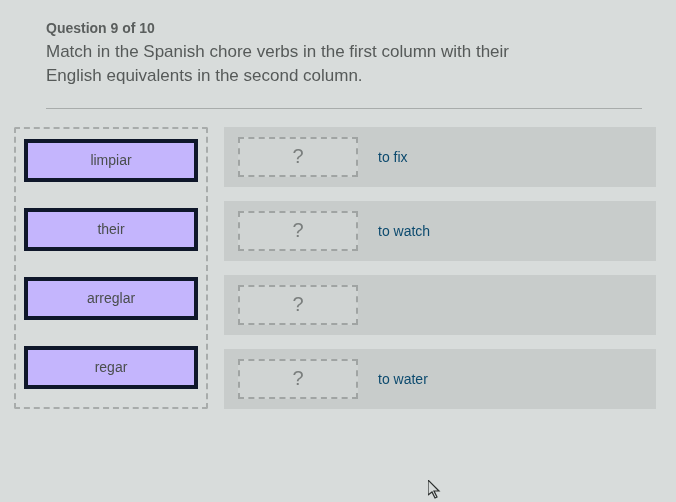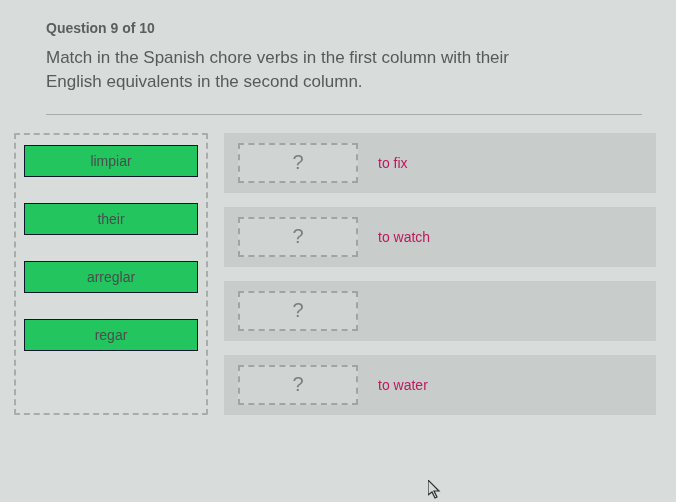--- a/index.html
+++ b/index.html
@@ -16,21 +16,21 @@
       position: relative;
       overflow: hidden;
     }
     .header {
       padding: 0 0 12px 46px;
     }
     .question-number {
       color: #5a5e5d;
       font-size: 14px;
       font-weight: bold;
-      margin-bottom: 10px;
+      margin-bottom: 4px;
     }
     .question-text {
       color: #565a59;
       font-size: 17px;
       line-height: 1.4;
       max-width: 520px;
     }
     .divider {
       margin: 8px 14px 18px 46px;
       border: none;
@@ -44,23 +44,23 @@
     .source-column {
       border: 2px dashed #a8acab;
       border-radius: 2px;
       padding: 10px 8px;
       display: flex;
       flex-direction: column;
       gap: 26px;
       width: 194px;
     }
     .source-item {
-      border: 1px solid #0f172a;
-      background: #22c55e;
-      height: 32px;
+      border: 4px solid #0f172a;
+      background: #c4b5fd;
+      height: 43px;
       display: flex;
       align-items: center;
       justify-content: center;
       color: #4a4e4d;
       font-size: 14px;
       cursor: grab;
     }
     .target-column {
       display: flex;
       flex-direction: column;
@@ -81,21 +81,21 @@
       width: 120px;
       height: 40px;
       display: flex;
       align-items: center;
       justify-content: center;
       color: #7a7e7d;
       font-size: 20px;
       font-weight: 300;
     }
     .target-label {
-      color: #be185d;
+      color: #0c4a6e;
       font-size: 14px;
     }
     .cursor {
       position: absolute;
       bottom: 2px;
       left: 428px;
       pointer-events: none;
     }
   </style>
 </head>

